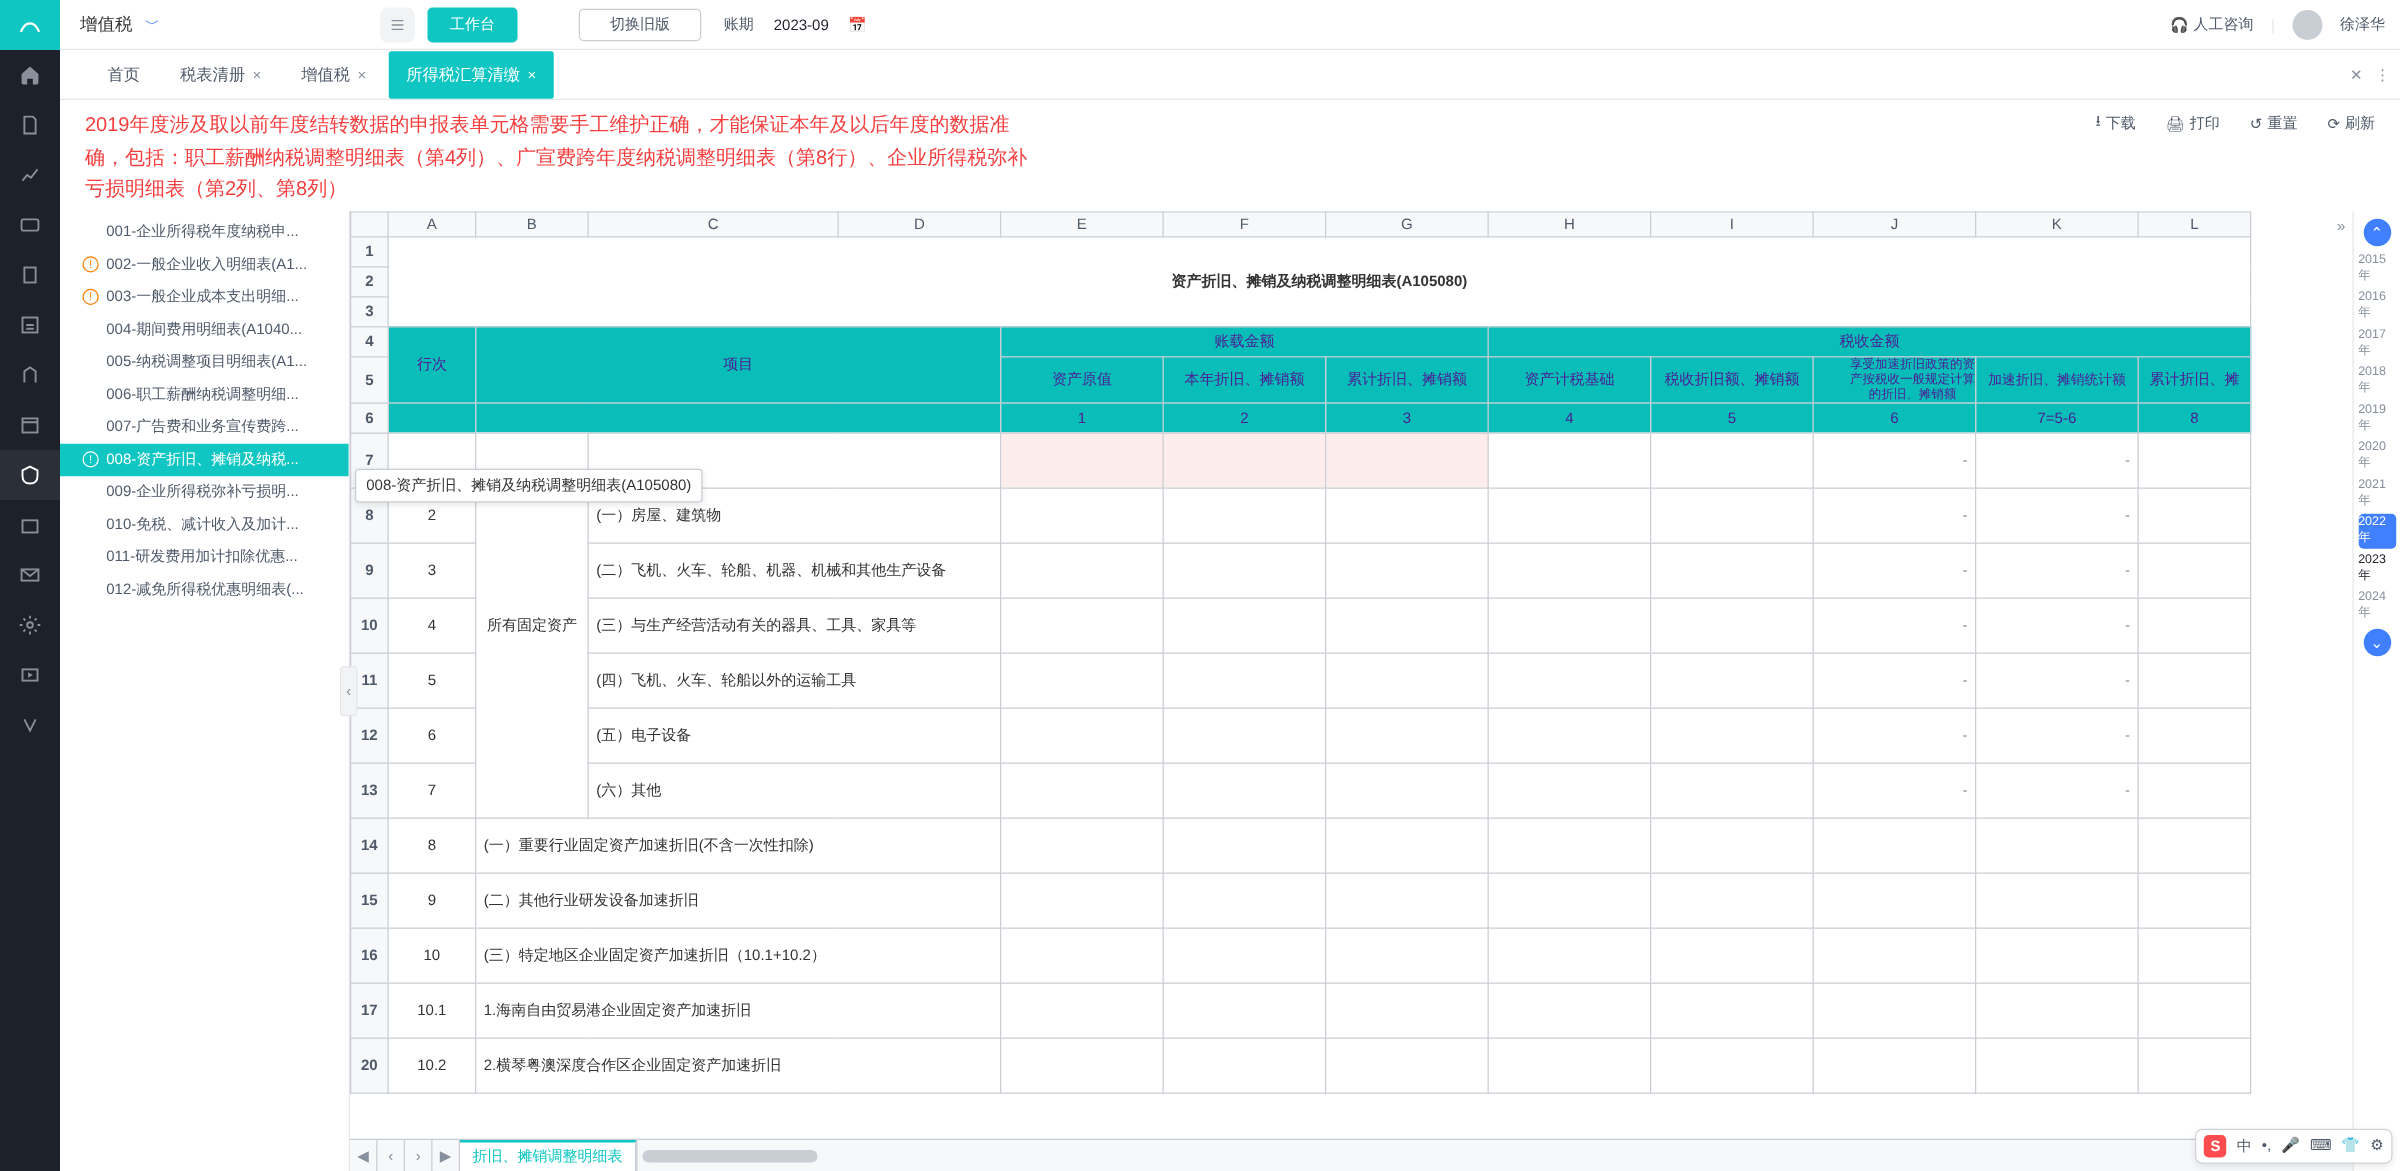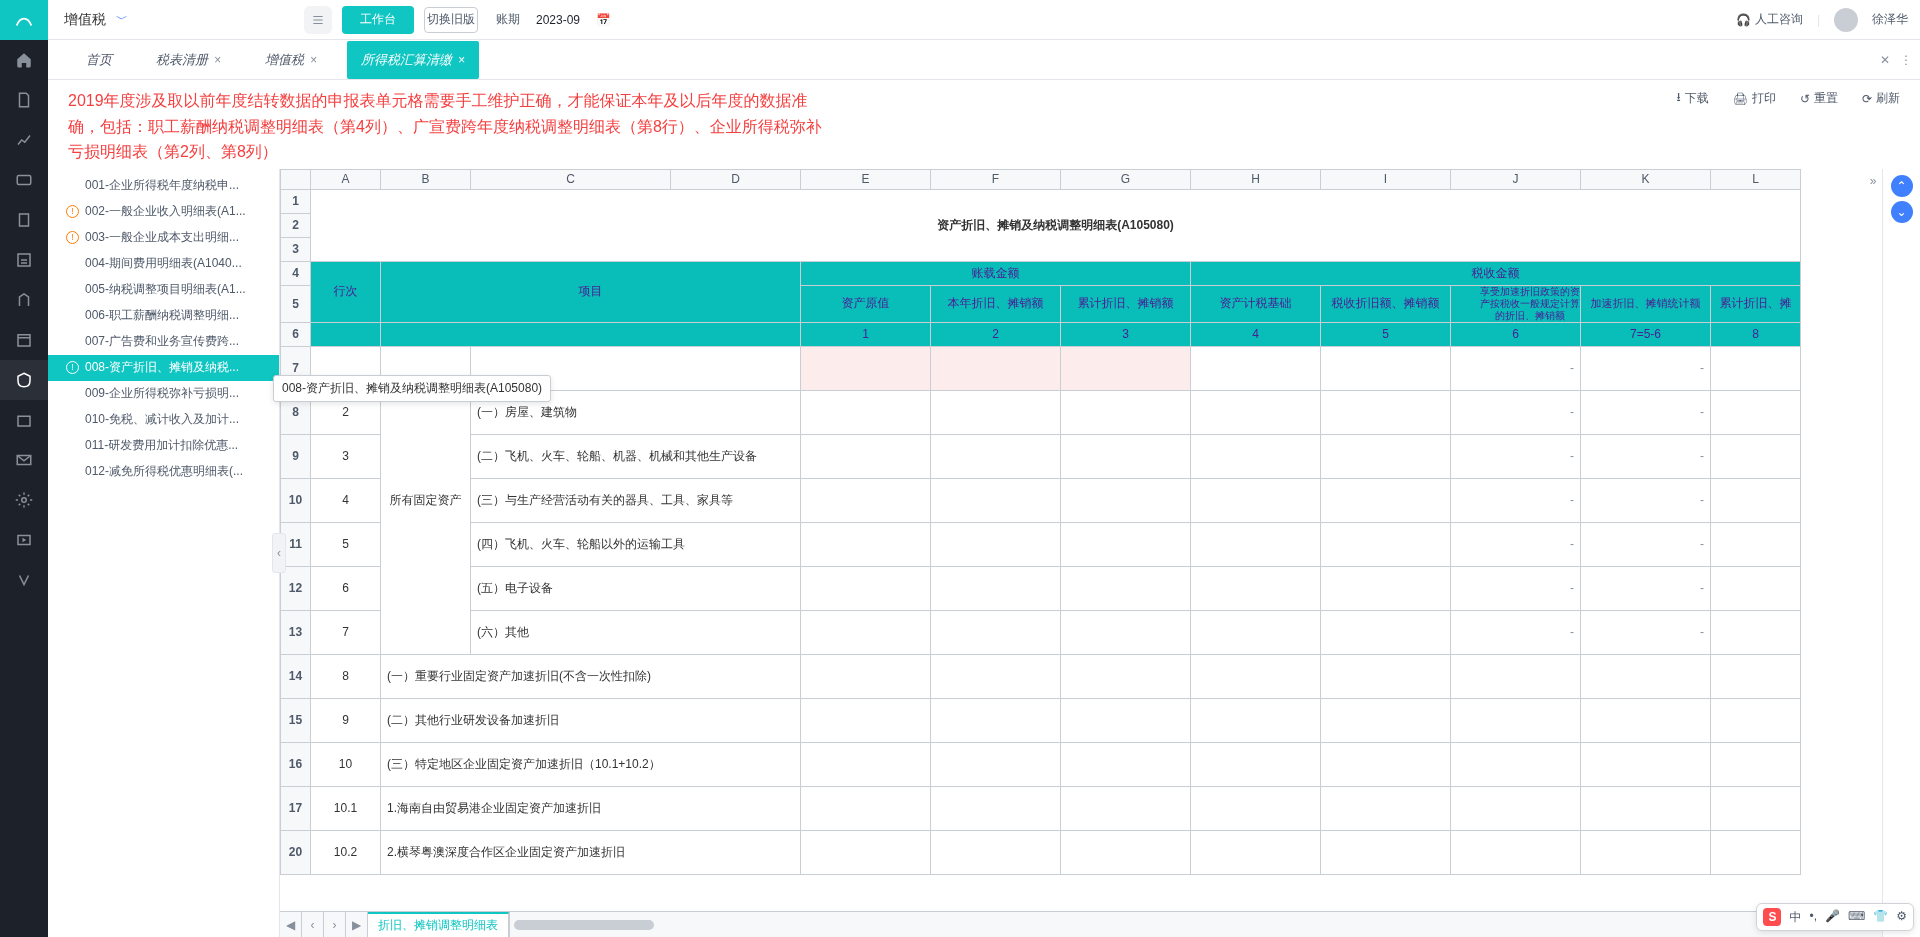--- a/index.html
+++ b/index.html
@@ -17,21 +17,21 @@
 
 .main { flex: 1; display: flex; flex-direction: column; min-width: 0; }
 
 
 .topbar { height: 40px; border-bottom: 1px solid #e5e6eb; display: flex; align-items: center; padding: 0 12px 0 16px; gap: 10px; }
 .topbar .title-wrap { display: flex; align-items: center; gap: 10px; width: 230px; }
 .topbar .title { font-size: 14px; color: #333; }
 .chev-down { color: #4080ff; }
 .round-btn { width: 28px; height: 28px; border-radius: 6px; background: #f2f3f5; display: flex; align-items: center; justify-content: center; color: #86909c; }
 .btn-primary { background: #0fc6c2; color: #fff; height: 28px; padding: 0 18px; border-radius: 4px; display: flex; align-items: center; font-size: 12px; cursor: pointer; border: none; }
-.btn-outline { border: 1px solid #c9cdd4; background: #fff; height: 26px; padding: 0 2px; border-radius: 4px; display: flex; align-items: center; font-size: 12px; color: #4e5969; cursor: pointer; }
+.btn-outline { border: 1px solid #c9cdd4; background: #fff; height: 26px; padding: 0 24px; border-radius: 4px; display: flex; align-items: center; font-size: 12px; color: #4e5969; cursor: pointer; margin-left: 39px; }
 .topbar .period-label { color: #4e5969; margin-left: 8px; }
 .topbar .period-val { color: #1d2129; margin-left: 6px; }
 .cal-icon { color: #4080ff; margin-left: 6px; }
 .topbar-spacer { flex: 1; }
 .top-right { display: flex; align-items: center; gap: 14px; color: #4e5969; }
 .top-right .headset { display: flex; align-items: center; gap: 4px; }
 .avatar { width: 24px; height: 24px; border-radius: 50%; background: #c9cdd4; display: inline-block; }
 
 
 .tabrow { height: 40px; display: flex; align-items: center; padding: 0 8px 0 24px; border-bottom: 1px solid #e5e6eb; gap: 4px; position: relative; }
@@ -204,21 +204,21 @@
             <span>🎧</span>
             <span>人工咨询</span>
           </span>
         <span style="color:#e5e6eb">|</span>
         <span class="avatar"></span>
         <span>徐泽华</span>
       </div>
     </div>
 
     <div class="tabrow">
-      <div id="tabs-container" style="display:flex;gap:16px;font-style:italic;">
+      <div id="tabs-container" style="display:flex;gap:4px;">
           <div class="tab">
             <span>首页</span>
           </div>
           <div class="tab">
             <span>税表清册</span>
             <span class="x">×</span>
           </div>
           <div class="tab">
             <span>增值税</span>
             <span class="x">×</span>
@@ -300,21 +300,21 @@
           </div>
           <div class="tree-item">
             <span style="width:13px;display:inline-block"></span>
             <span class="label">011-研发费用加计扣除优惠...</span>
           </div>
           <div class="tree-item">
             <span style="width:13px;display:inline-block"></span>
             <span class="label">012-减免所得税优惠明细表(...</span>
           </div>
         </div>
-      <div class="tooltip" style="position:absolute;left:225px;top:206px;z-index:20;background:#fff;border:1px solid #c9cdd4;padding:4px 8px;border-radius:3px;box-shadow:0 2px 6px rgba(0,0,0,.1);white-space:nowrap;">008-资产折旧、摊销及纳税调整明细表(A105080)</div>
+      <div class="tooltip" style="position:absolute;left:236px;top:206px;z-index:20;background:#fff;border:1px solid #c9cdd4;padding:4px 8px;border-radius:3px;box-shadow:0 2px 6px rgba(0,0,0,.1);white-space:nowrap;">008-资产折旧、摊销及纳税调整明细表(A105080)</div>
       <div class="tree-collapse">‹</div>
 
       <div class="sheet-wrap">
         <div class="sheet">
           <div class="expand-handle">»</div>
           <table class="gridtbl" id="grid">
               <tbody>
                 <tr class="col-hdr">
                   <th class="row-hdr" style="width:30px"></th>
                   <th style="width:70px">A</th>
@@ -538,20 +538,32 @@
           <div class="sheet-tab-nav">▶</div>
           <div class="sheet-tab">折旧、摊销调整明细表</div>
           <div class="hscroll-track">
               <div class="thumb"></div>
             </div>
         </div>
       </div>
 
       <div class="year-rail">
         <div class="year-scroll">⌃</div>
+        <div id="year-list" style="display:flex;flex-direction:column;gap:2px;">
+            <div class="year-btn">2015年</div>
+            <div class="year-btn">2016年</div>
+            <div class="year-btn">2017年</div>
+            <div class="year-btn">2018年</div>
+            <div class="year-btn">2019年</div>
+            <div class="year-btn">2020年</div>
+            <div class="year-btn">2021年</div>
+            <div class="year-btn active">2022年</div>
+            <div class="year-btn current">2023年</div>
+            <div class="year-btn">2024年</div>
+          </div>
         <div class="year-scroll">⌄</div>
       </div>
     </div>
   </div>
 </div>
 
 <div class="ime-bar">
   <div class="ime-logo">S</div>
   <div id="ime-items" style="display:flex;gap:8px;">
       <span class="ime-item">中</span>

